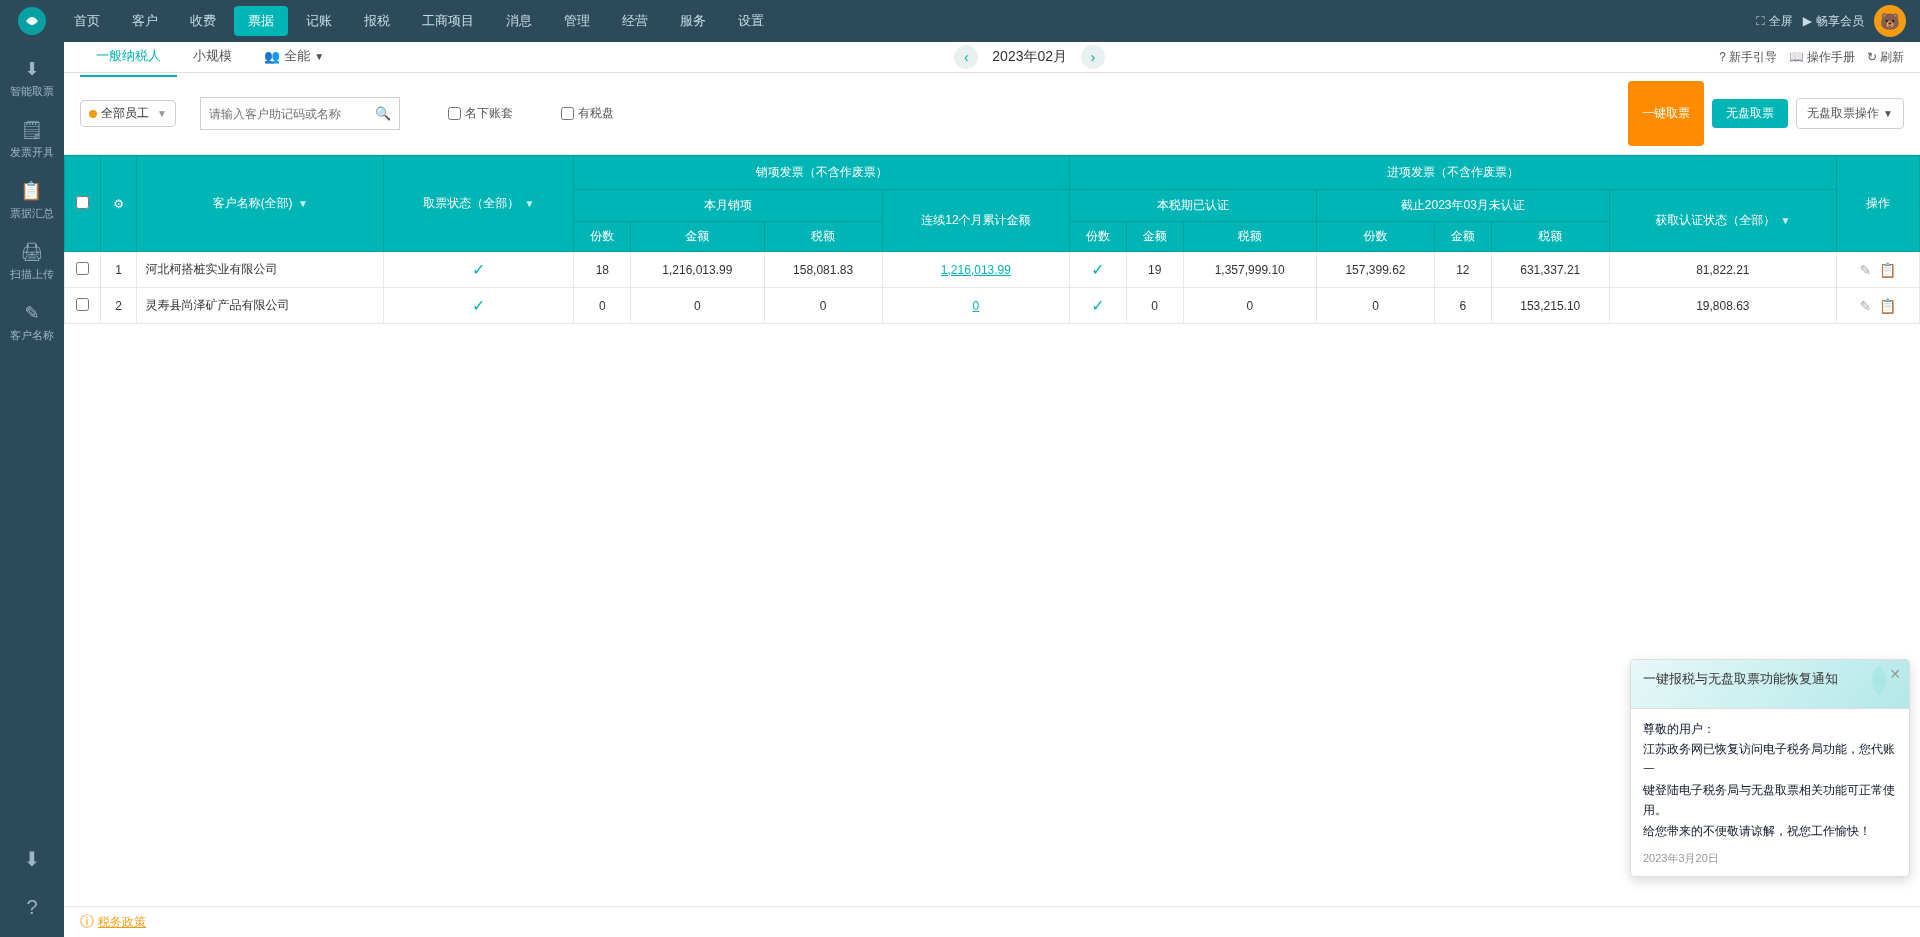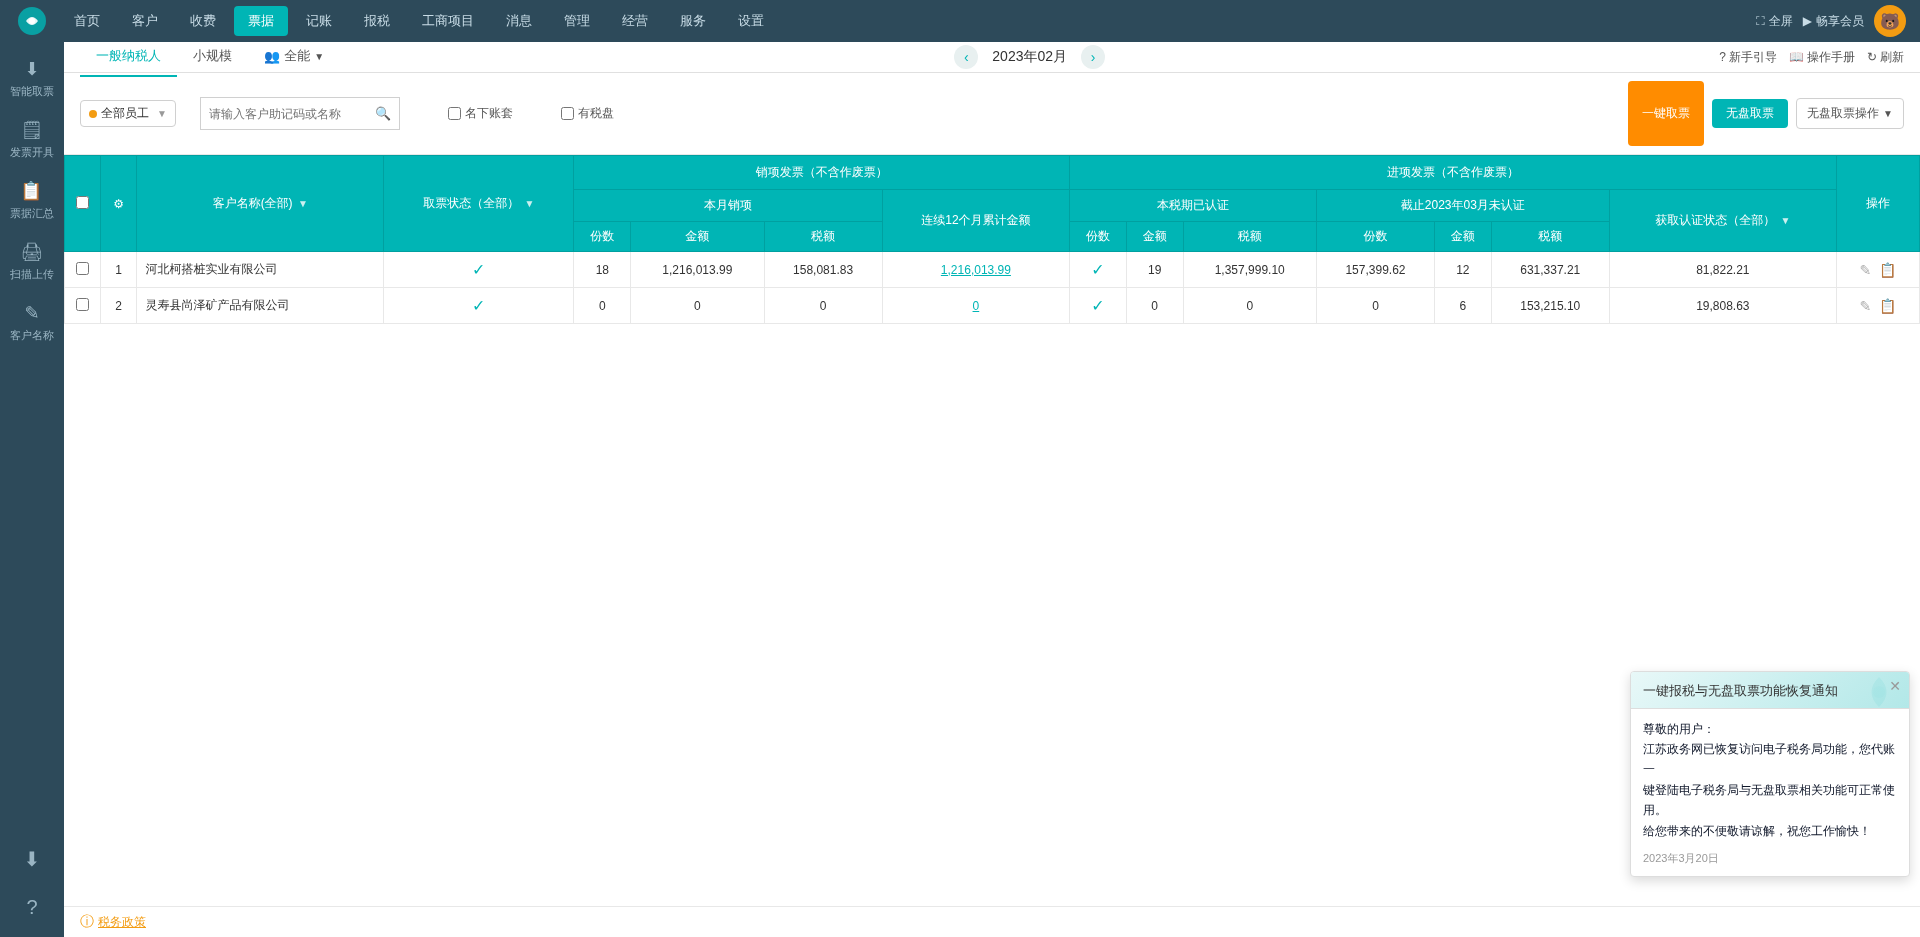--- a/index.html
+++ b/index.html
@@ -361,21 +361,21 @@
     .notification-header {
       background: linear-gradient(135deg, #e8f8f8 0%, #b2e8e8 100%);
       padding: 10px 12px 8px;
       position: relative;
       border-bottom: 1px solid #ddd;
     }
     .notification-title {
       font-size: 13px;
       font-weight: 500;
       color: #333;
-      margin-bottom: 0;
+      margin-bottom: 12px;
     }
     .notification-close {
       position: absolute;
       top: 6px;
       right: 8px;
       cursor: pointer;
       color: #999;
       font-size: 14px;
     }
     .notification-body {

